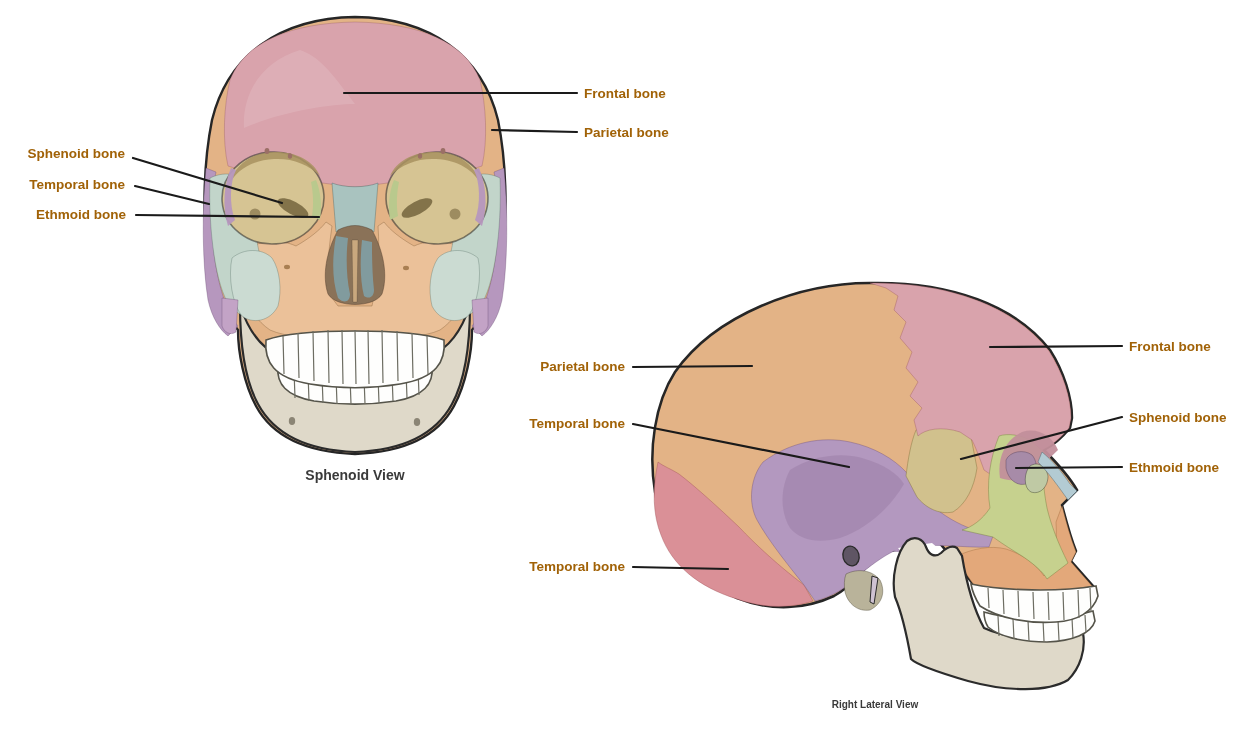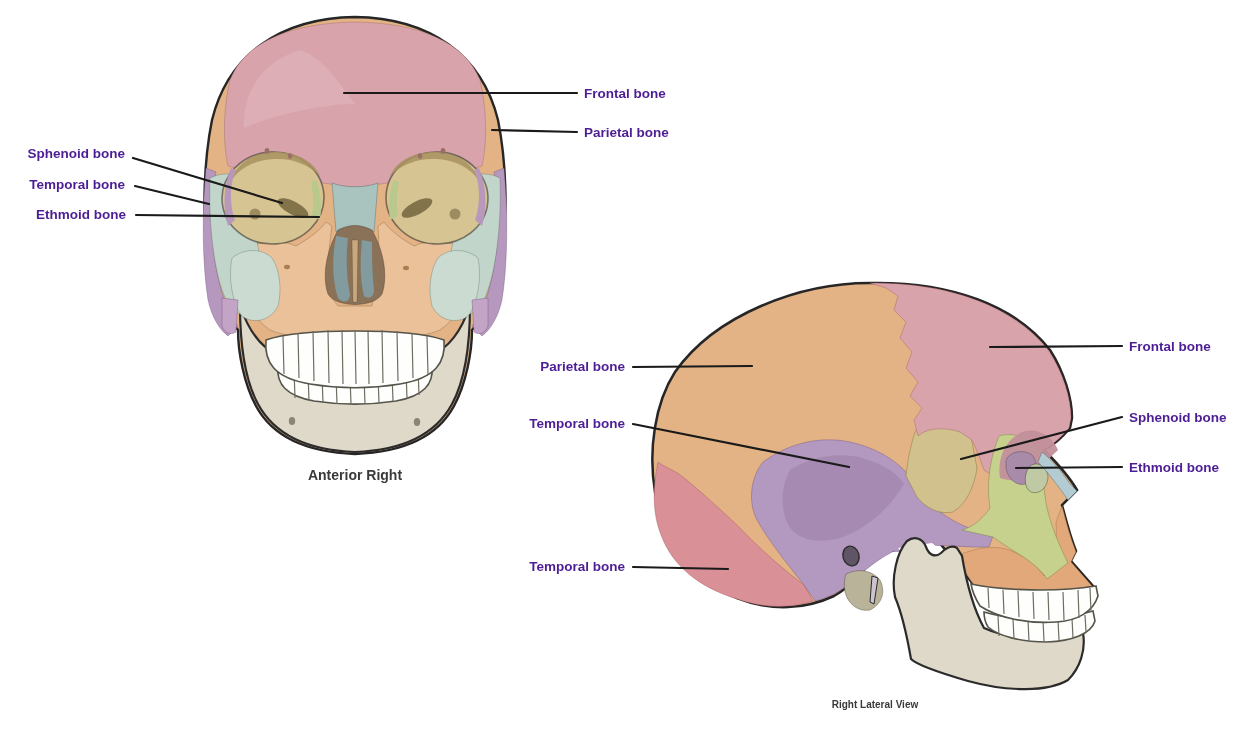--- a/index.html
+++ b/index.html
@@ -1,20 +1,20 @@
 <!DOCTYPE html>
 <html><head>
 <meta charset="utf-8">
 <style>
   html,body{margin:0;padding:0;background:#ffffff;}
   #stage{position:relative;width:1251px;height:742px;background:#ffffff;overflow:hidden;
          font-family:"Liberation Sans",sans-serif;}
   #art{position:absolute;left:0;top:0;}
   .lbl{position:absolute;font-family:"Liberation Sans",sans-serif;font-weight:700;
-       font-size:13.5px;line-height:1.15;color:#4c1d95;white-space:nowrap;}
+       font-size:13.5px;line-height:1.15;color:#a16207;white-space:nowrap;}
   .lbl.rt{text-align:right;}
   .cap{position:absolute;font-family:"Liberation Sans",sans-serif;font-weight:700;
        color:#3A3A3A;text-align:center;}
   .cap.a{left:255px;top:467px;width:200px;font-size:14px;}
   .cap.l{left:765px;top:699px;width:220px;font-size:10px;}
   
   .la-sph{right:1126px;top:146px}.la-tmp{right:1126px;top:177px}.la-eth{right:1125px;top:207px}
   .la-fro{left:584px;top:86px}.la-par{left:584px;top:125px}
   .ll-par{right:626px;top:359px}.ll-tmp{right:626px;top:416px}.ll-occ{right:626px;top:559px}
   .ll-fro{left:1129px;top:339px}.ll-sph{left:1129px;top:410px}.ll-eth{left:1129px;top:460px}
@@ -204,15 +204,15 @@
   <div class="lbl la-fro">Frontal bone</div>
   <div class="lbl la-par">Parietal bone</div>
 
   <div class="lbl rt ll-par">Parietal bone</div>
   <div class="lbl rt ll-tmp">Temporal bone</div>
   <div class="lbl rt ll-occ">Temporal bone</div>
   <div class="lbl ll-fro">Frontal bone</div>
   <div class="lbl ll-sph">Sphenoid bone</div>
   <div class="lbl ll-eth">Ethmoid bone</div>
 
-  <div class="cap a">Anterior Right</div>
+  <div class="cap a">Sphenoid View</div>
   <div class="cap l">Right Lateral View</div>
 </div>
 
 </body></html>

